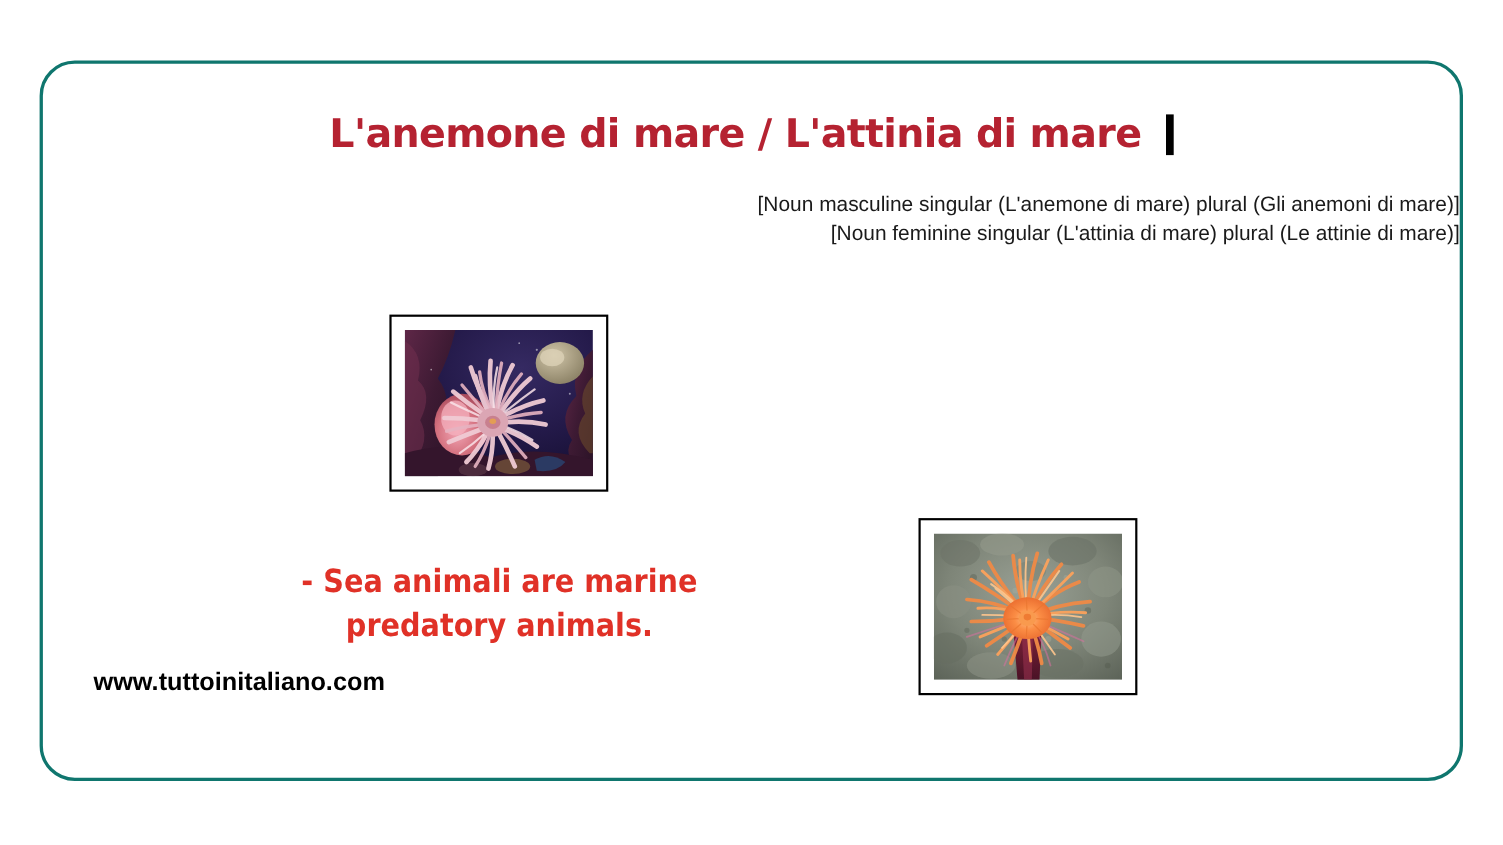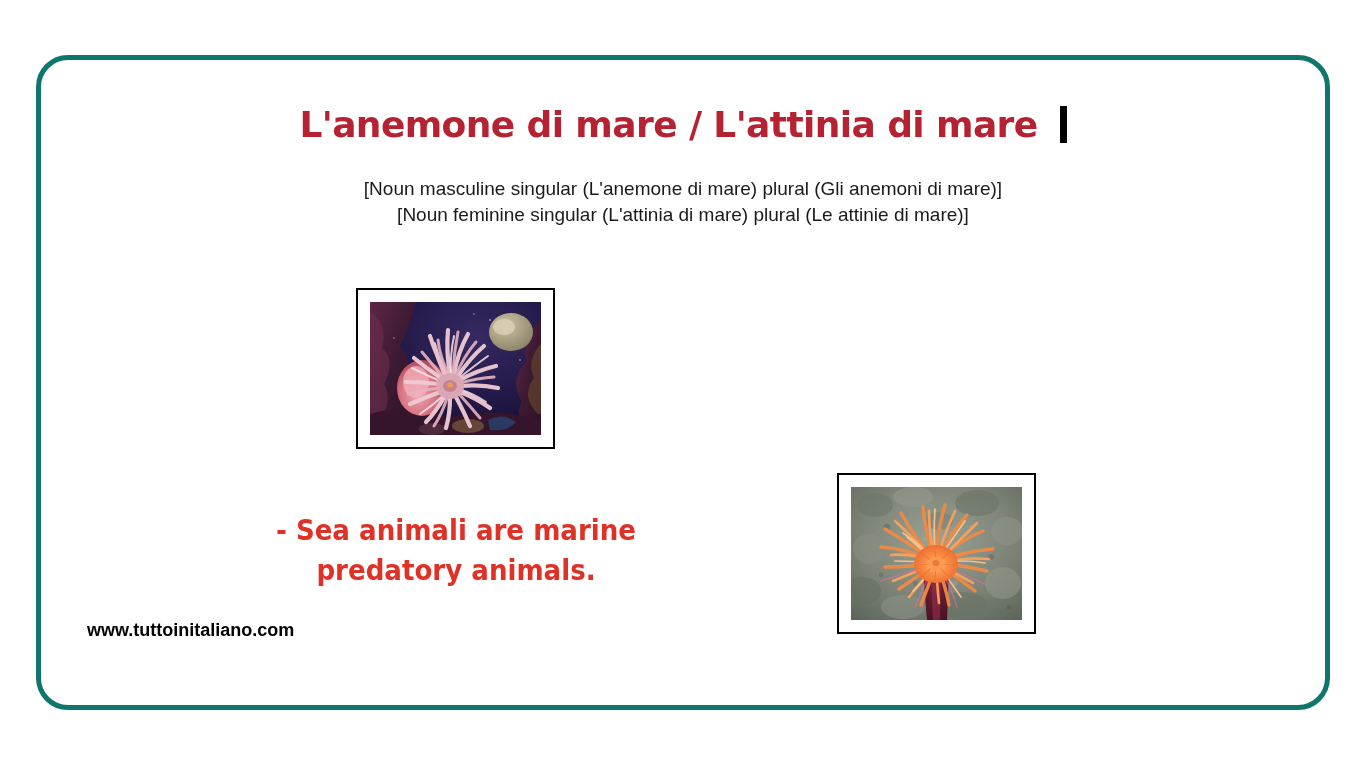--- a/index.html
+++ b/index.html
@@ -14,21 +14,21 @@
     font-family: "Liberation Sans", sans-serif;
   }
 
   #flashcard {
     position: absolute;
     left: 36px;
     top: 55px;
     width: 1294px;
     height: 655px;
     box-sizing: border-box;
-    border: 5px solid #0f766e;
+    border: 3px solid #0f766e;
     border-radius: 32px;
     background: #ffffff;
   }
 
   
   #title-row {
     position: absolute;
     left: 0;
     top: 46px;
     width: 100%;
@@ -53,21 +53,21 @@
     background: #000000;
     flex: 0 0 auto;
   }
 
   
   #grammar-notes {
     position: absolute;
     left: 0;
     top: 116px;
     width: 100%;
-    text-align: center;
+    text-align: right;
   }
   .grammar-line {
     font-family: "Liberation Sans", sans-serif;
     font-size: 19px;
     color: #1a1a1a;
     line-height: 26px;
     white-space: nowrap;
   }
 
   
@@ -112,24 +112,24 @@
     left: 165px;
     top: 450px;
     width: 500px;
     color: #e03127;
   }
 
   
   #footer-url {
     position: absolute;
     left: 46px;
-    top: 560px;
+    top: 548px;
     font-family: "Liberation Sans", sans-serif;
     font-weight: bold;
-    font-size: 18px;
+    font-size: 23px;
     color: #000000;
   }
 </style>
 </head>
 <body>
 
 <div id="flashcard">
 
   <div id="title-row">
     <span class="title-text" id="title-italian">L'anemone di mare / L'attinia di mare</span>

